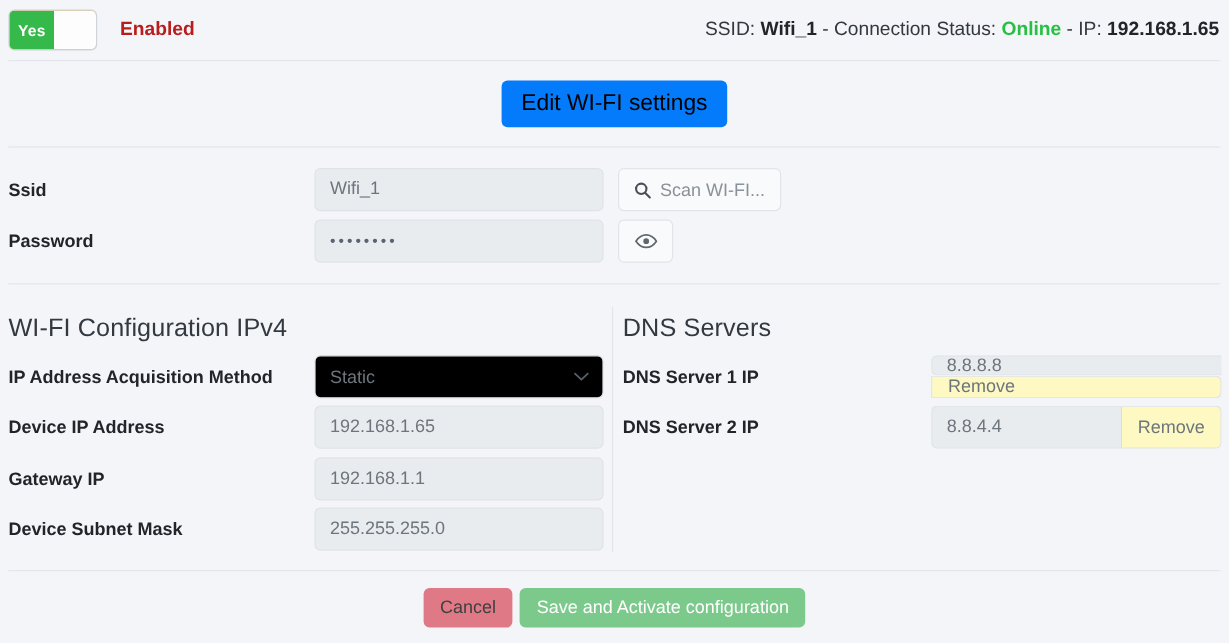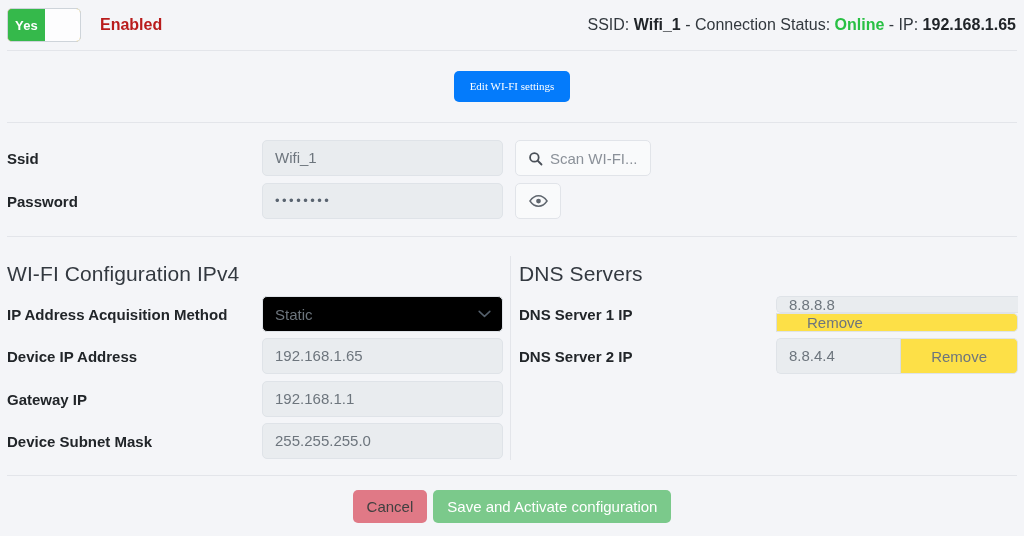--- a/index.html
+++ b/index.html
@@ -84,25 +84,25 @@
   .editrow {
     position: absolute;
     left: 0; top: 51px;
     width: 1024px; height: 71px;
     display: flex;
     align-items: center;
     justify-content: center;
   }
   .btn-edit {
     background: #047bfb;
-    color: #ffffff;
+    color: #000000;
     border: none;
     border-radius: 5px;
-    font-size: 11px;
-    font-family: Liberation Serif, serif;
+    font-size: 19px;
+    font-family: Liberation Sans, sans-serif;
     padding: 9px 16px;
     cursor: pointer;
     line-height: 1.15;
   }
 
   
   .formrow {
     position: absolute;
     display: flex;
     align-items: center;
@@ -188,29 +188,29 @@
     box-sizing: border-box;
   }
   .input-group .field {
     border-top-right-radius: 0;
     border-bottom-right-radius: 0;
     border-right: none;
     flex: 1;
   }
   .btn-remove {
     box-sizing: border-box;
-    background: #fde047;
+    background: #fef9c3;
     border: 1px solid #dfe3e8;
     border-left: 1px solid #d9dde2;
     border-top-right-radius: 5px;
     border-bottom-right-radius: 5px;
     color: #6d757d;
     font-size: 15px;
     font-family: "Liberation Sans", sans-serif;
-    padding: 0 30px;
+    padding: 0 13px;
     cursor: pointer;
     display: flex;
     align-items: center;
   }
 
   
   .footer {
     position: absolute;
     left: 0; top: 476px;
     width: 1024px; height: 60px;

